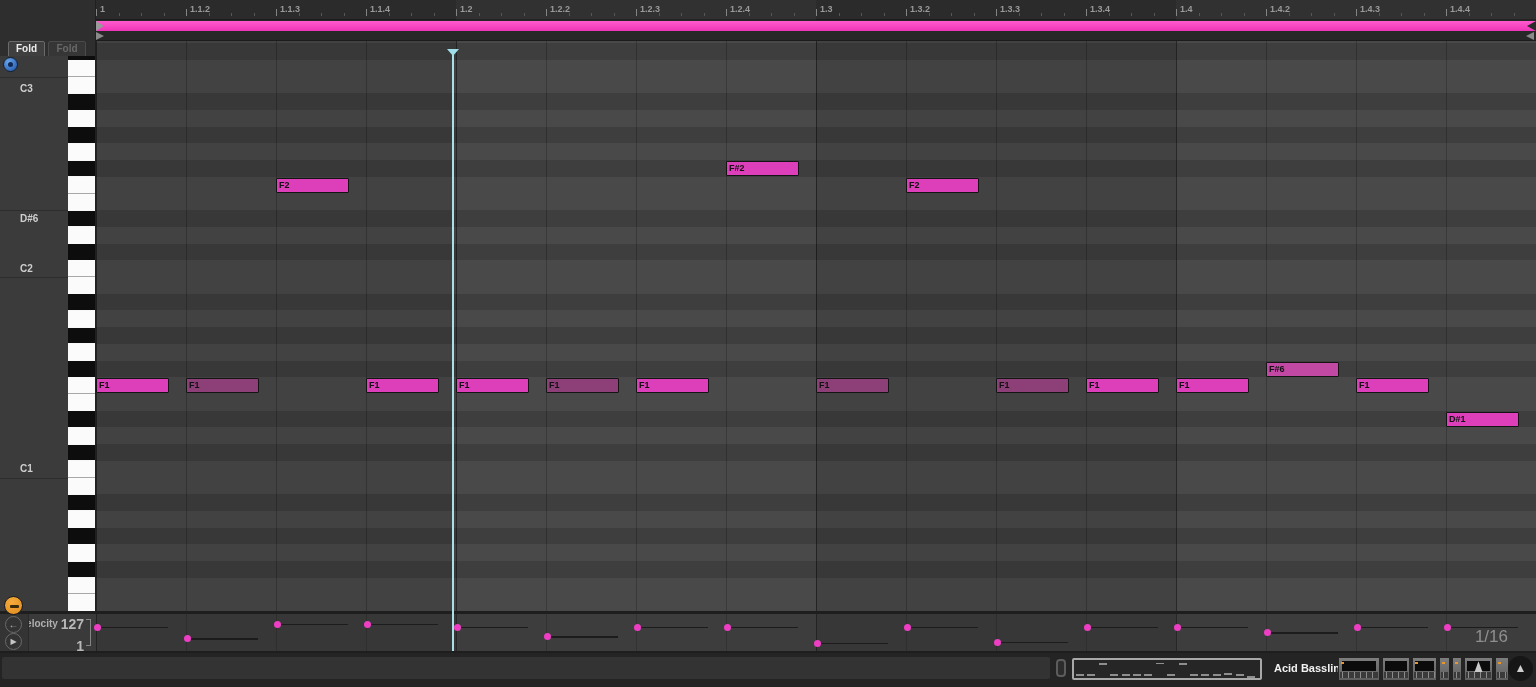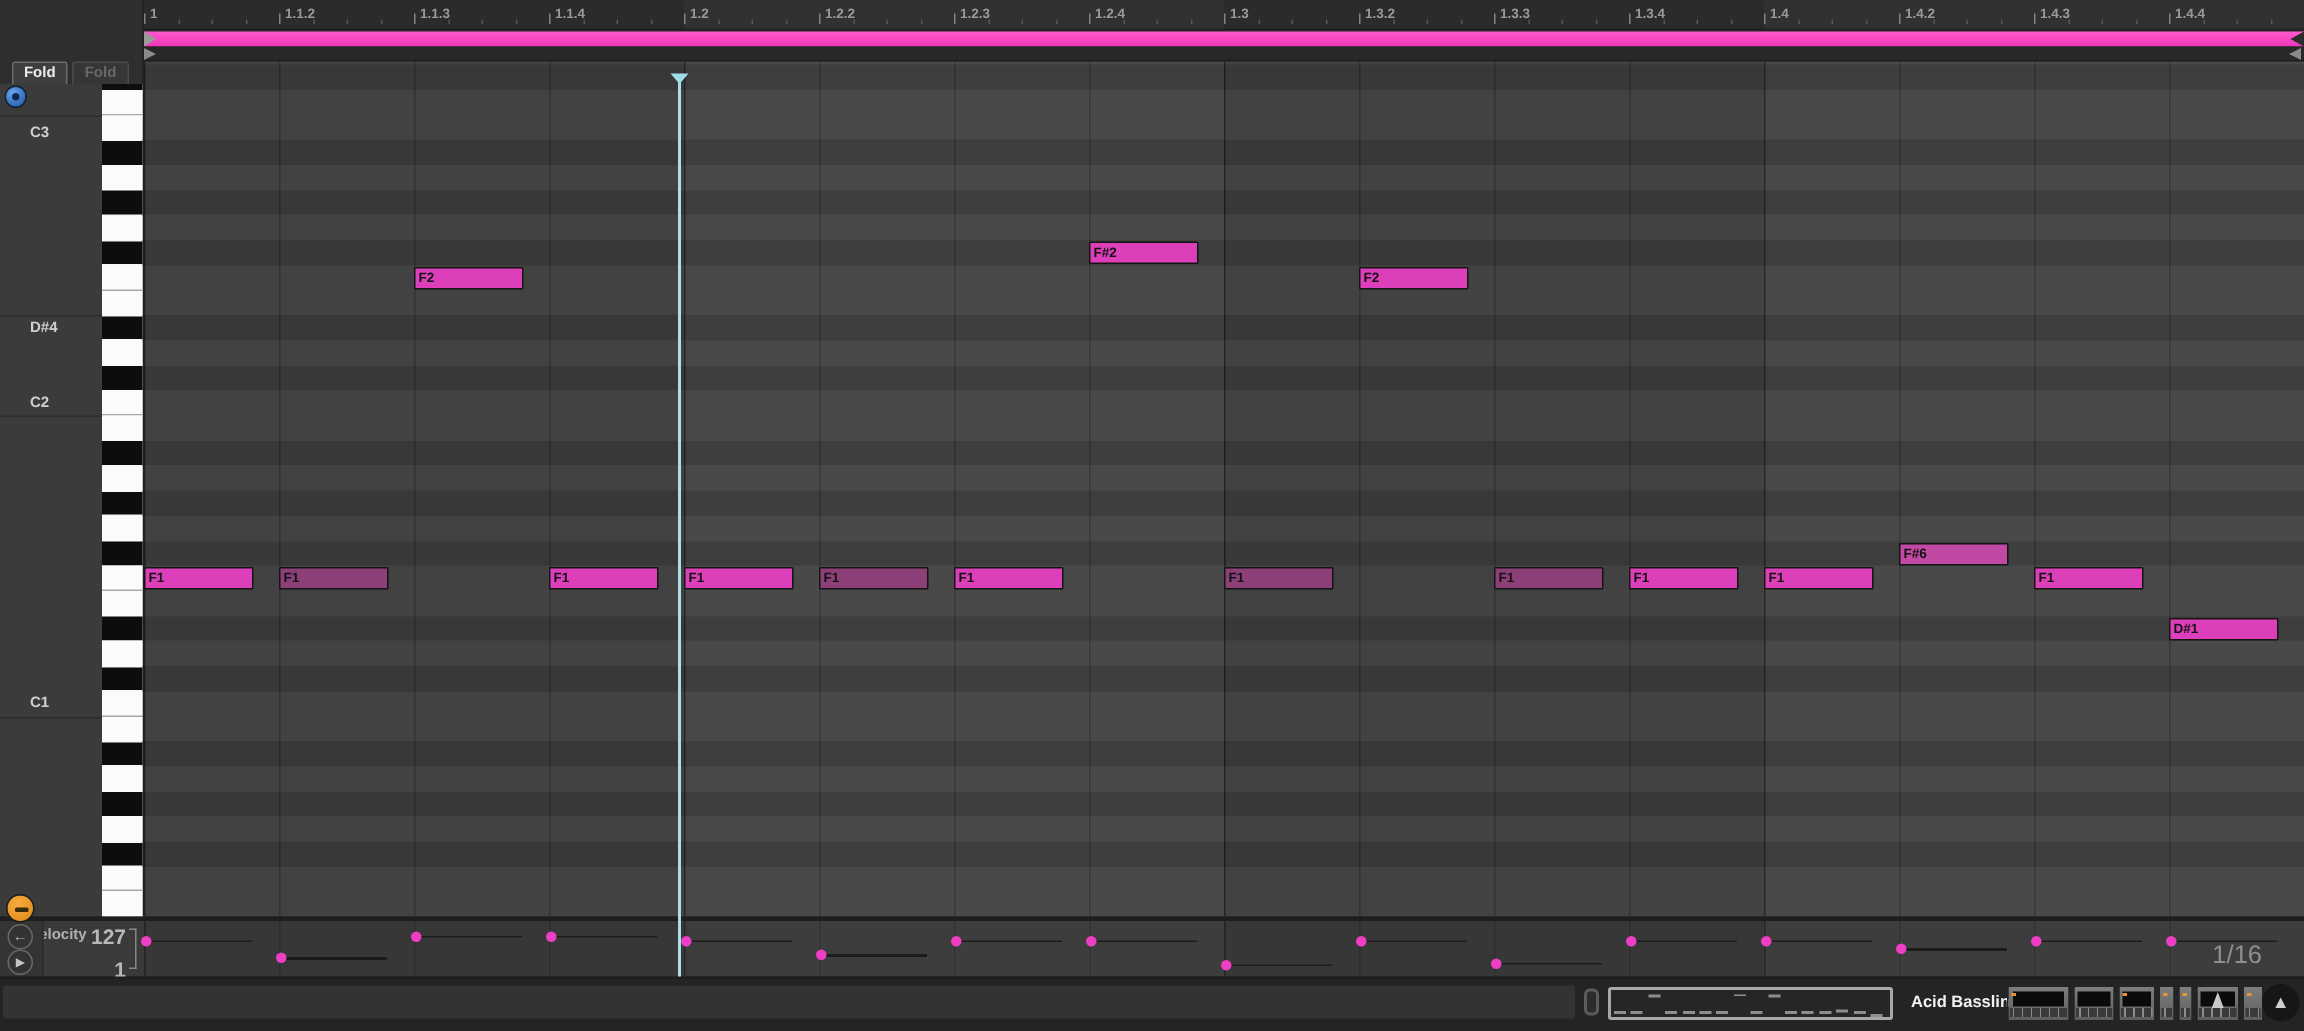--- a/index.html
+++ b/index.html
@@ -158,21 +158,21 @@
   </div>
 
   <div class="abs topleft">
     <div class="btn btn-fold">Fold</div>
     <div class="btn btn-scale">Fold</div>
   </div>
 
   <div class="abs labelcol" id="labelcol">
       <div style="position: absolute; left: 20px; top: 6.5px; font-size: 10px; font-weight: bold; color: rgb(207, 207, 207); margin-top: 20px;">C3</div>
       <div style="position: absolute; left: 0px; top: 20.7px; width: 68px; height: 1px; background: rgb(45, 45, 45);"></div>
-      <div style="position: absolute; left: 20px; top: 156.8px; font-size: 10px; font-weight: bold; color: rgb(207, 207, 207);">D#4</div>
+      <div style="position: absolute; left: 20px; top: 156.8px; font-size: 10px; font-weight: bold; color: rgb(207, 207, 207);">D#6</div>
       <div style="position: absolute; left: 0px; top: 154.3px; width: 68px; height: 1px; background: rgb(45, 45, 45);"></div>
       <div style="position: absolute; left: 20px; top: 206.9px; font-size: 10px; font-weight: bold; color: rgb(207, 207, 207);">C2</div>
       <div style="position: absolute; left: 0px; top: 221.1px; width: 68px; height: 1px; background: rgb(45, 45, 45);"></div>
       <div style="position: absolute; left: 20px; top: 407.3px; font-size: 10px; font-weight: bold; color: rgb(207, 207, 207);">C1</div>
       <div style="position: absolute; left: 0px; top: 421.5px; width: 68px; height: 1px; background: rgb(45, 45, 45);"></div>
     </div>
   <div class="abs keys" id="keys">
       <div style="position: absolute; left: 0px; top: -12.2px; width: 28px; height: 15.7px; background: rgb(13, 13, 13);"></div>
       <div style="position: absolute; left: 0px; top: 4px; width: 28px; height: 16.7px; background: rgb(251, 251, 251);"></div>
       <div style="position: absolute; left: 0px; top: 19.7px; width: 28px; height: 1px; background: rgb(168, 168, 168);"></div>

